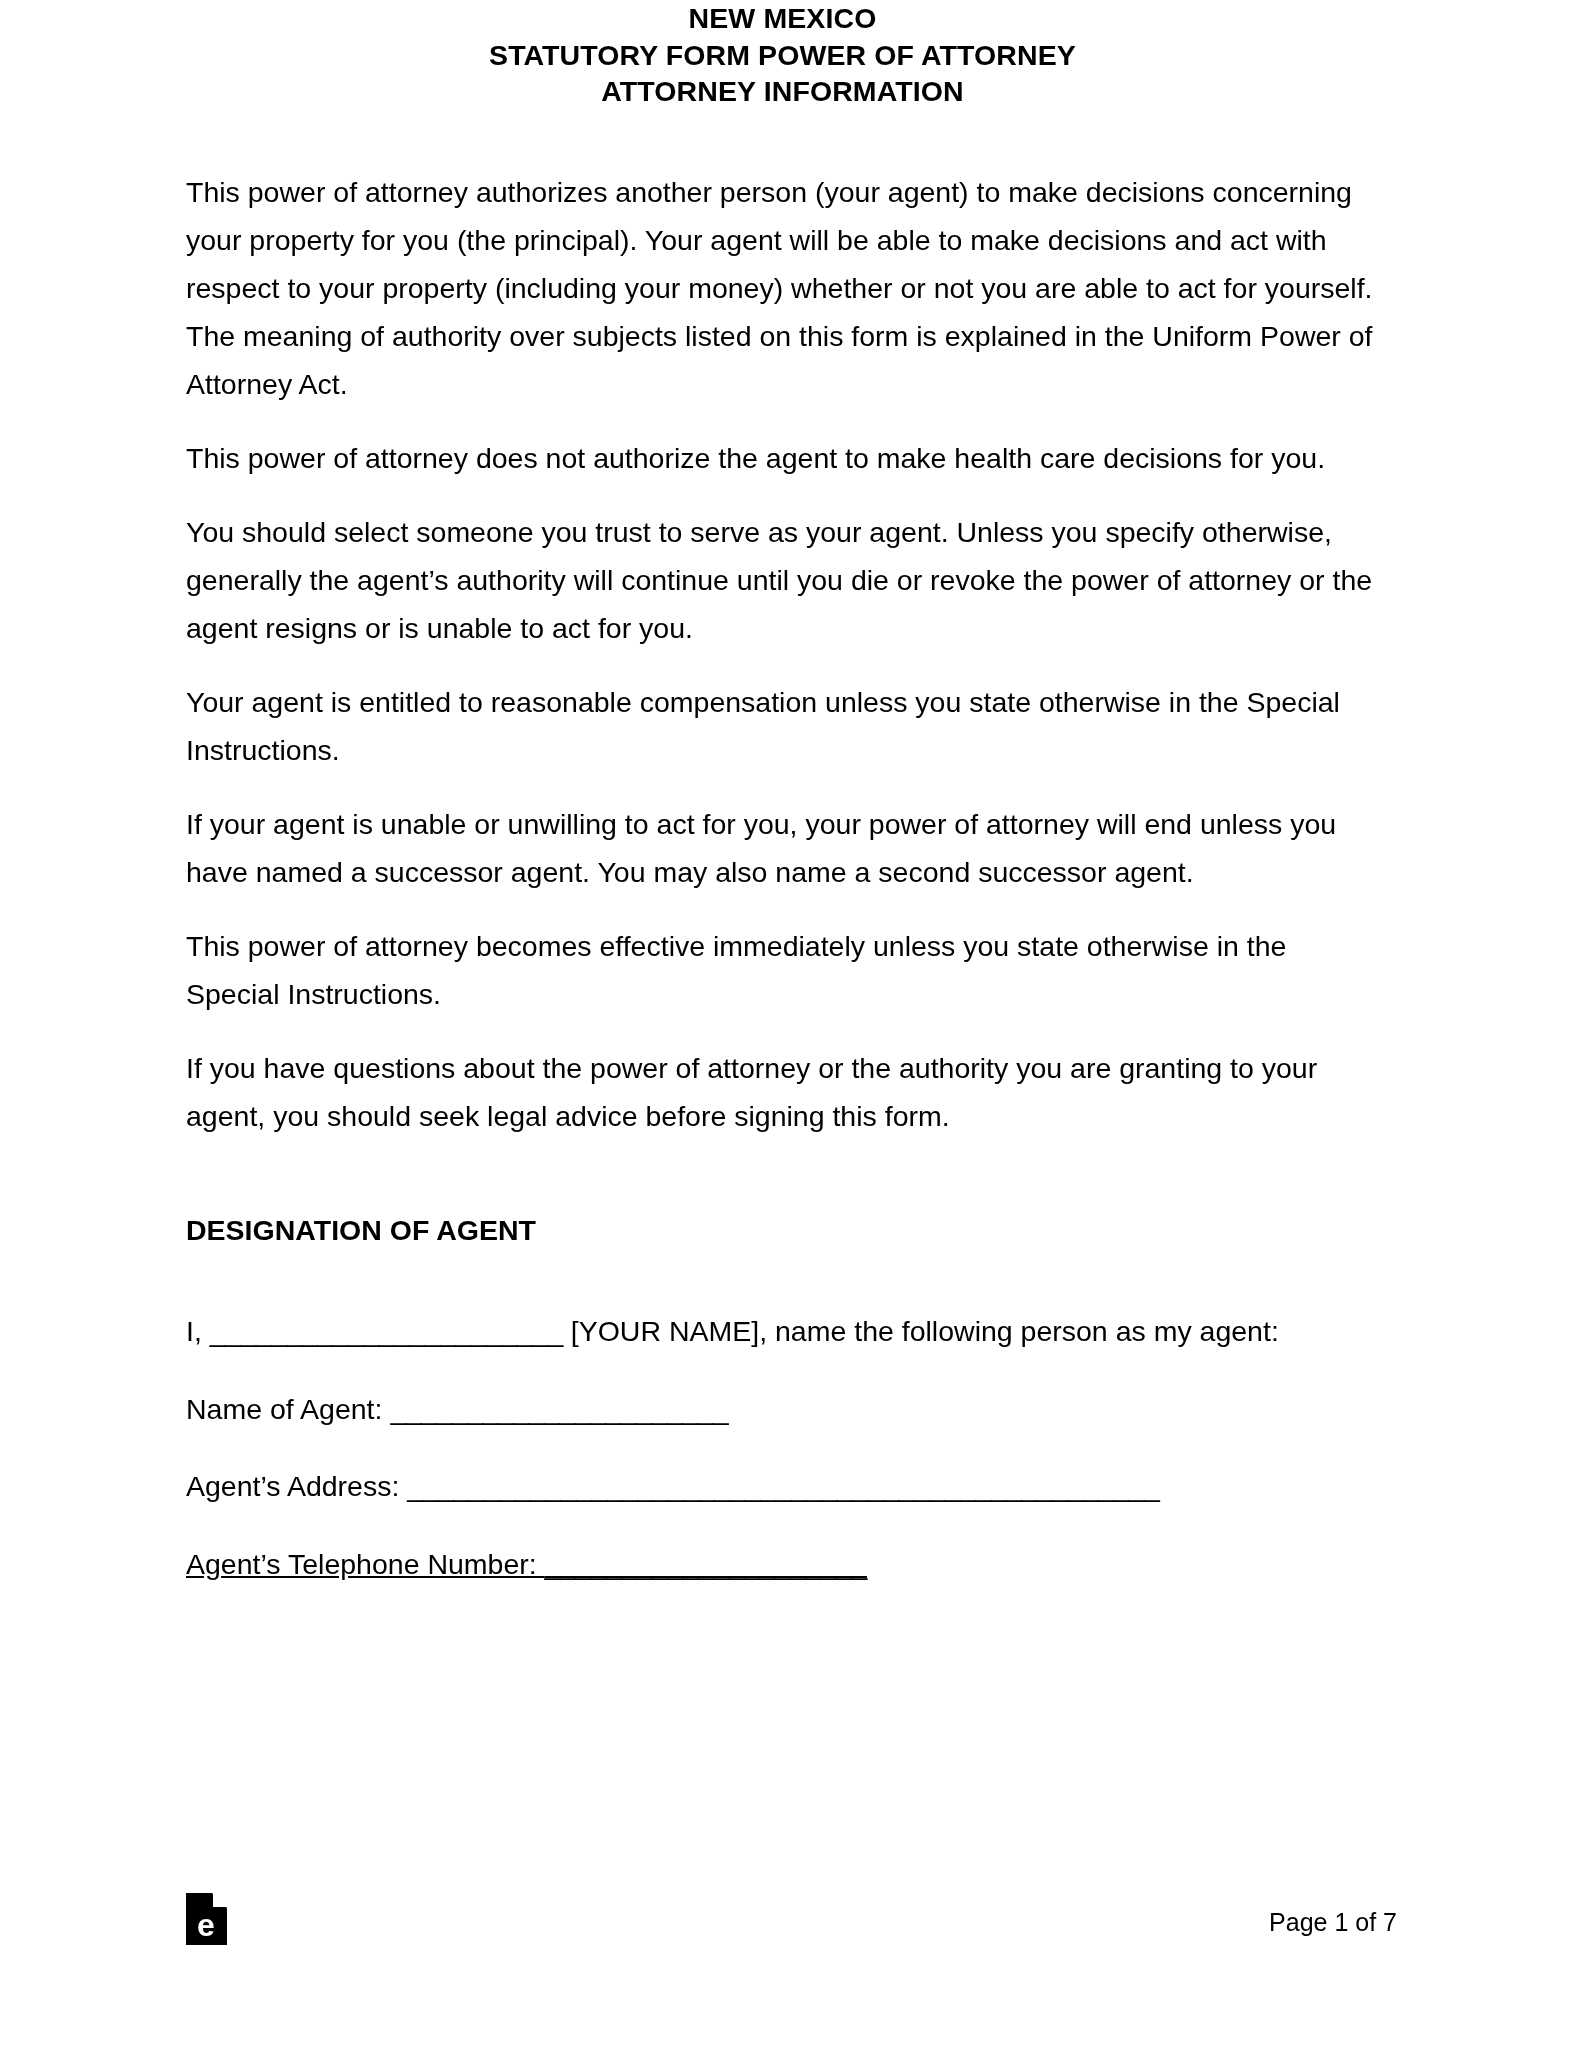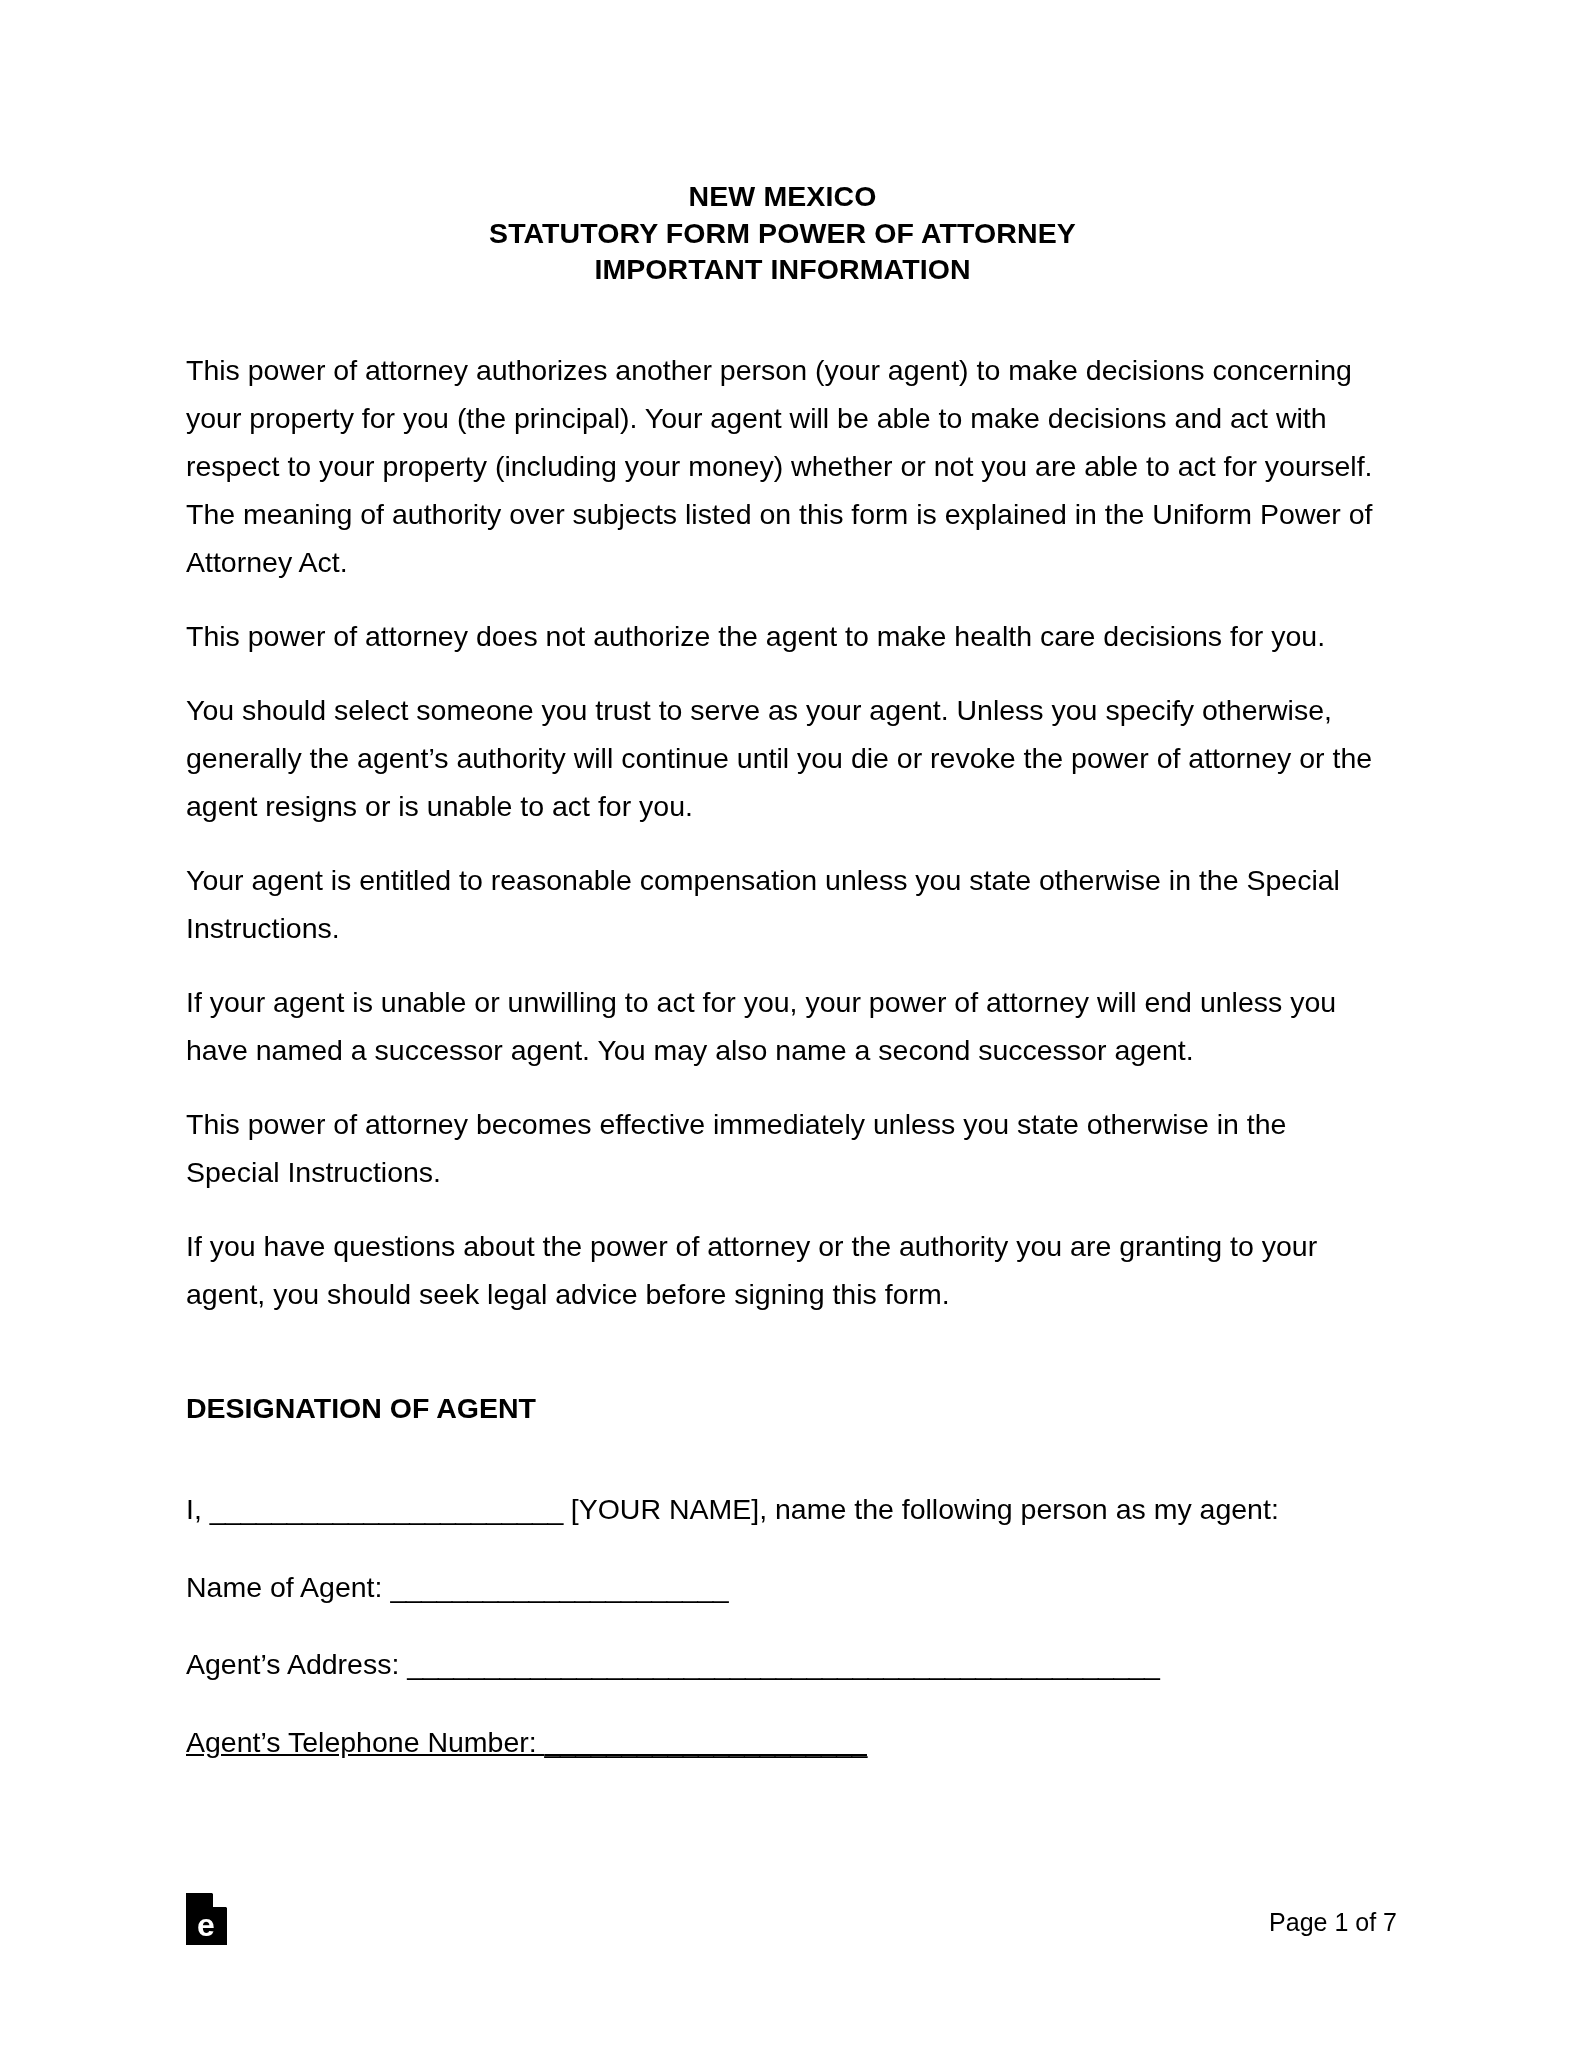--- a/index.html
+++ b/index.html
@@ -21,21 +21,20 @@
   }
   .content {
     position: absolute;
     left: 186px;
     top: 0;
     width: 1193px;
   }
 
   
   .title-block {
-    padding-top: 178px;
     text-align: center;
     font-weight: bold;
     font-size: 28.5px;
     line-height: 36.5px;
     letter-spacing: 0.1px;
   }
   .title-line { display: block; }
 
   
   .body-block { margin-top: 58px; }
@@ -97,21 +96,21 @@
 </head>
 <body>
 
 <div class="page">
 
   <div class="content">
 
     <div class="title-block">
       <span class="title-line">NEW MEXICO</span>
       <span class="title-line">STATUTORY FORM POWER OF ATTORNEY</span>
-      <span class="title-line">IMPORTANT INFORMATION</span>
+      <span class="title-line">ATTORNEY INFORMATION</span>
     </div>
 
     <div class="body-block">
       <p class="para">This power of attorney authorizes another person (your agent) to make decisions concerning your property for you (the principal). Your agent will be able to make decisions and act with respect to your property (including your money) whether or not you are able to act for yourself. The meaning of authority over subjects listed on this form is explained in the Uniform Power of Attorney Act.</p>
       <p class="para">This power of attorney does not authorize the agent to make health care decisions for you.</p>
       <p class="para">You should select someone you trust to serve as your agent. Unless you specify otherwise, generally the agent’s authority will continue until you die or revoke the power of attorney or the agent resigns or is unable to act for you.</p>
       <p class="para">Your agent is entitled to reasonable compensation unless you state otherwise in the Special Instructions.</p>
       <p class="para">If your agent is unable or unwilling to act for you, your power of attorney will end unless you have named a successor agent. You may also name a second successor agent.</p>
       <p class="para">This power of attorney becomes effective immediately unless you state otherwise in the Special Instructions.</p>
       <p class="para">If you have questions about the power of attorney or the authority you are granting to your agent, you should seek legal advice before signing this form.</p>

